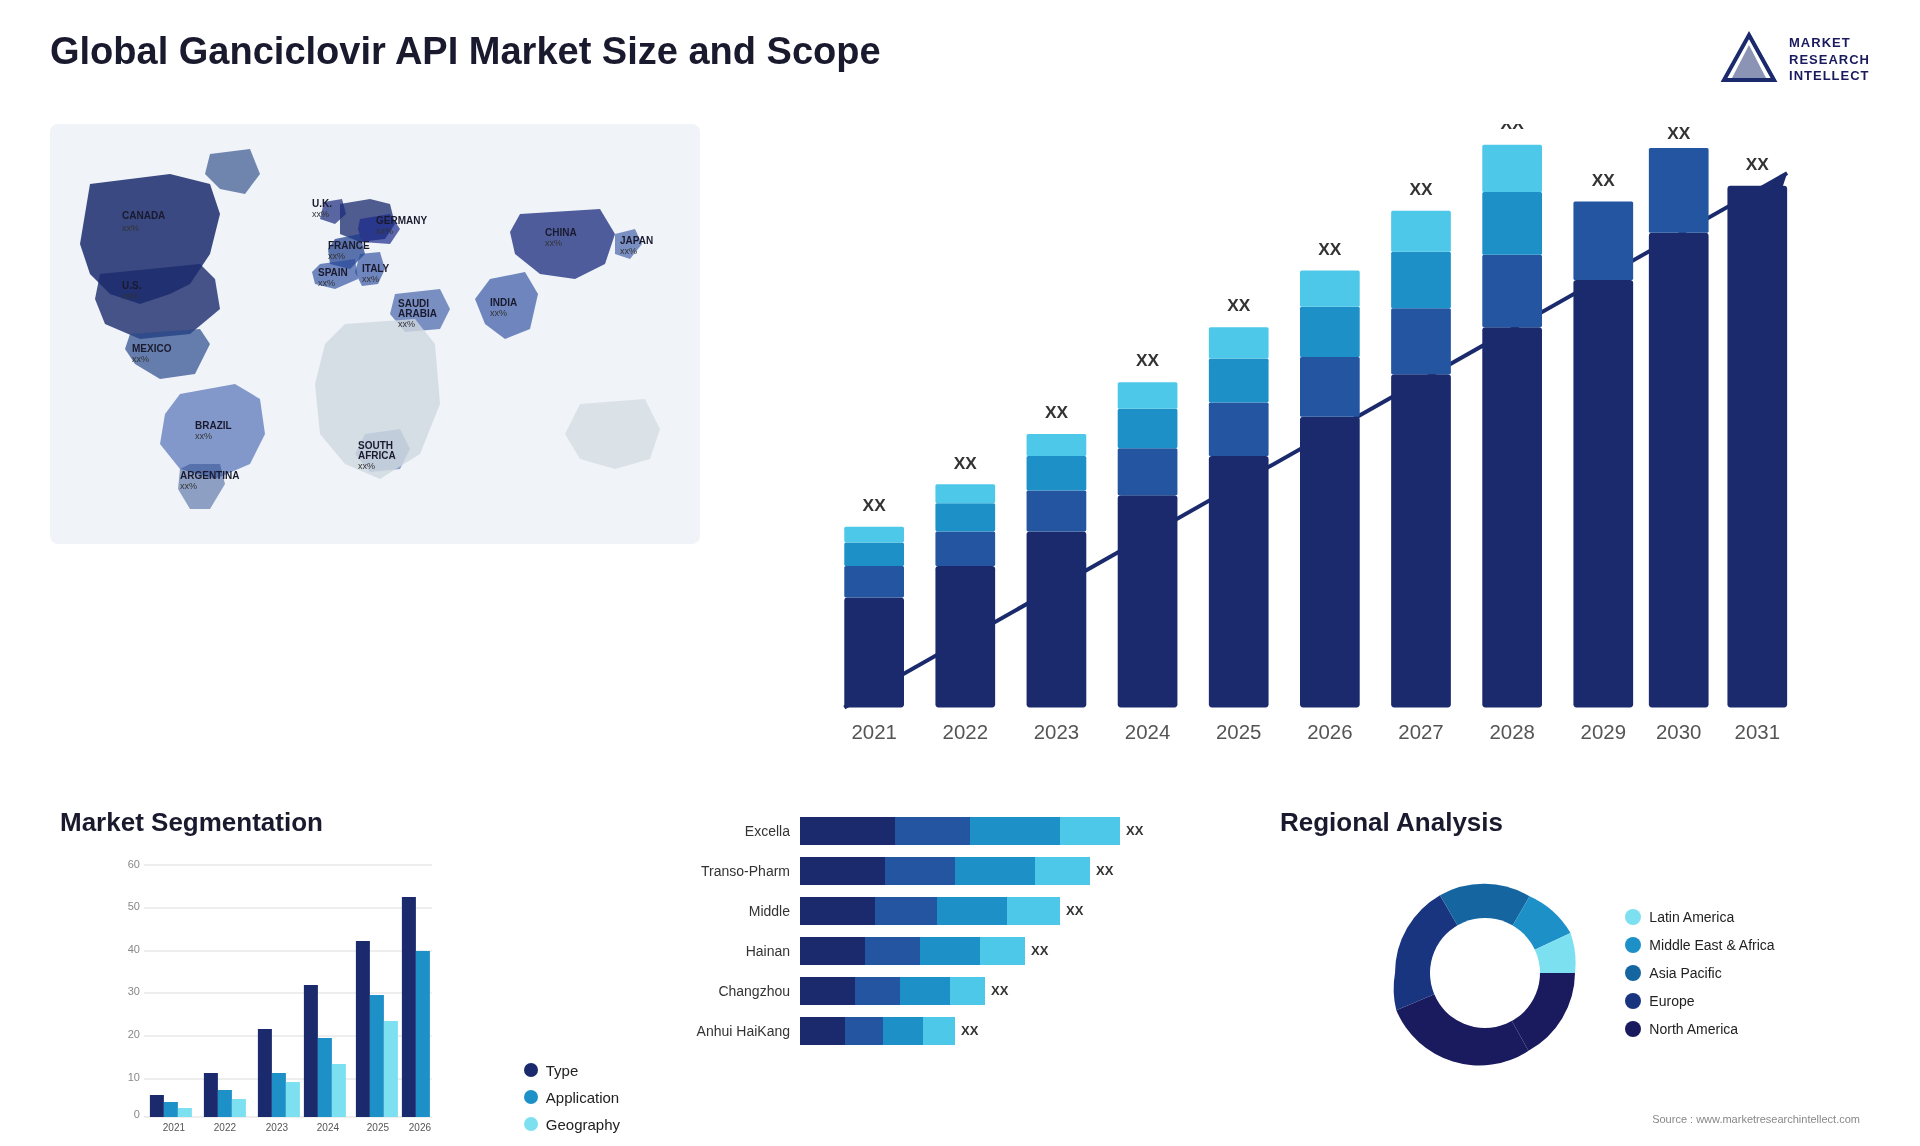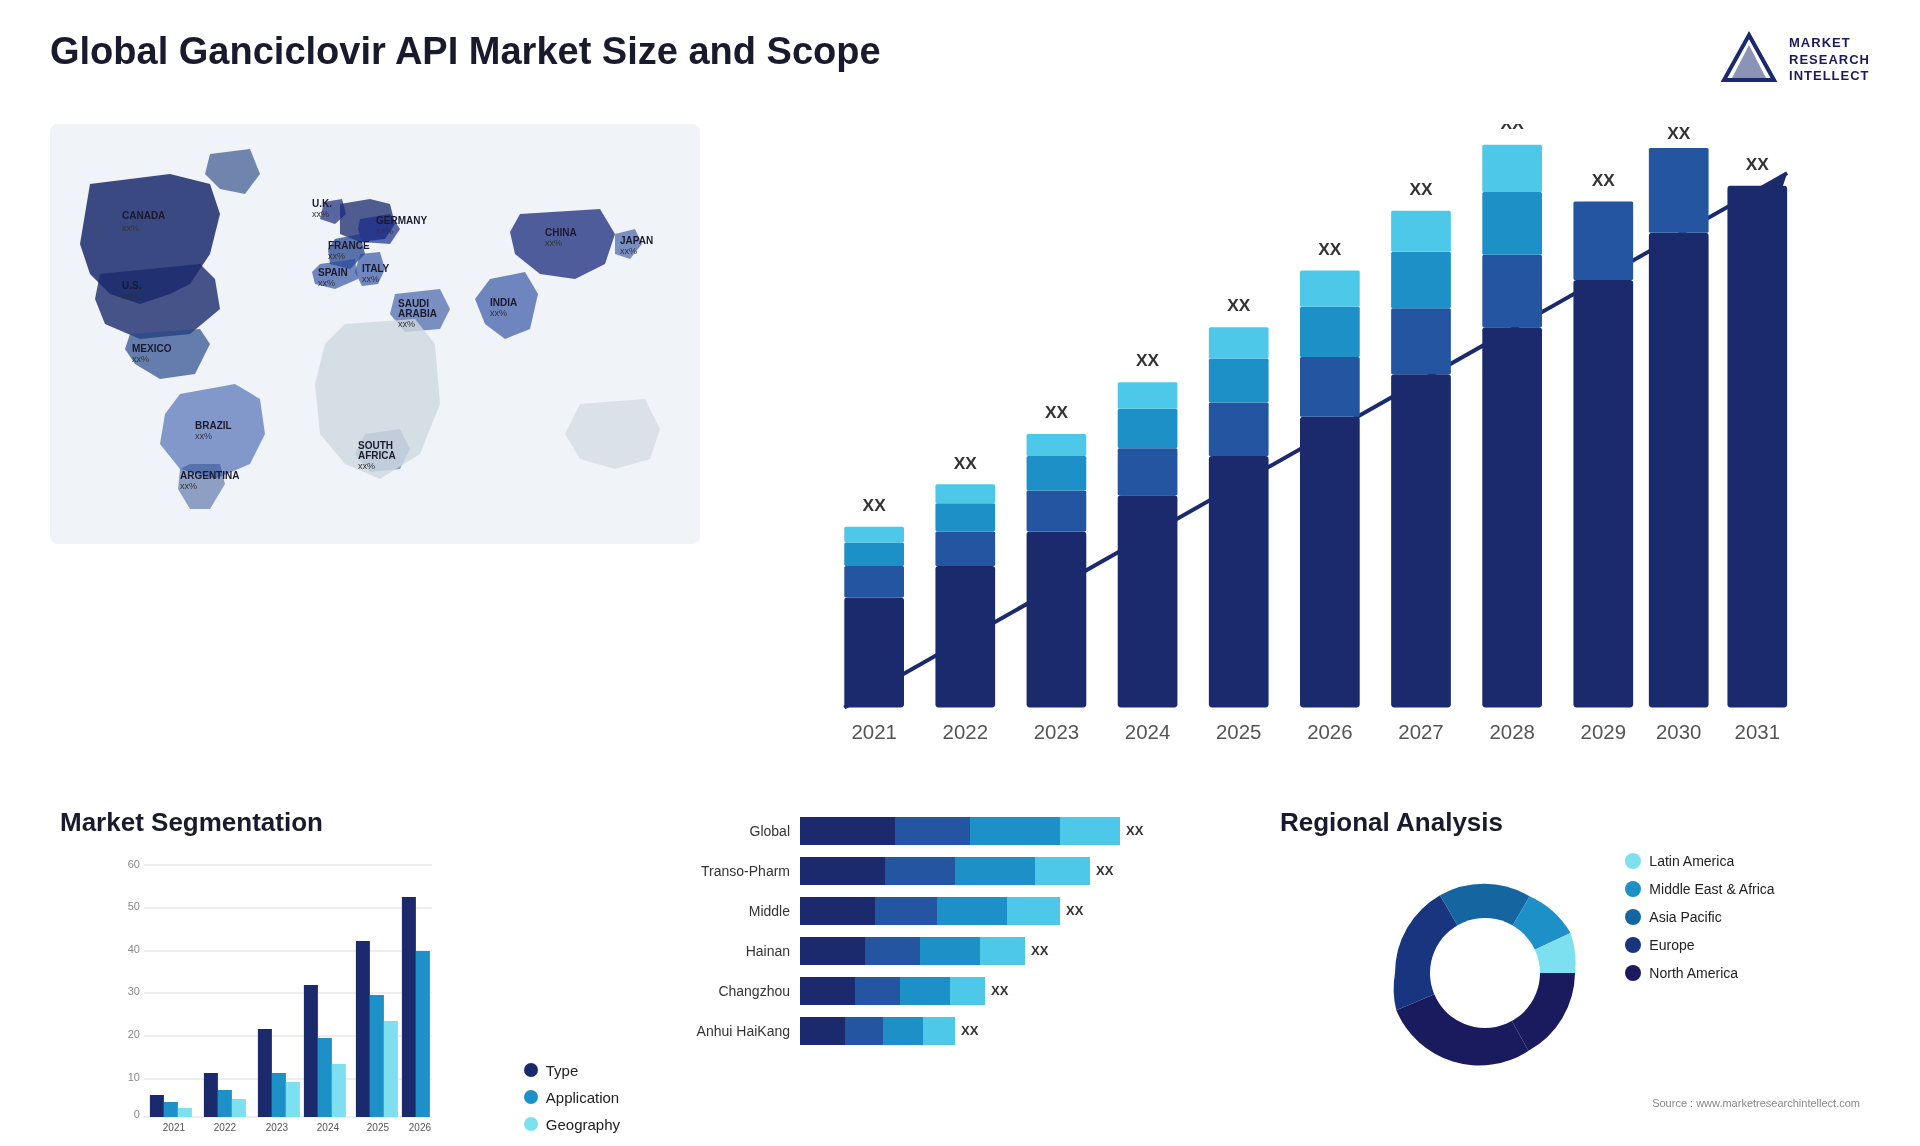--- a/index.html
+++ b/index.html
@@ -168,20 +168,21 @@
       font-weight: 700;
       color: #333;
     }
     
     .regional-section {
       padding: 10px;
     }
     .donut-legend-wrap {
       display: flex;
       gap: 20px;
+      align-items: center;
       justify-content: center;
     }
     .donut-svg {
       width: 240px;
       height: 240px;
       flex-shrink: 0;
     }
     .regional-legend {
       display: flex;
       flex-direction: column;
@@ -196,21 +197,21 @@
     .reg-legend-dot {
       width: 16px;
       height: 16px;
       border-radius: 50%;
       flex-shrink: 0;
     }
     .source-text {
       font-size: 11px;
       color: #888;
       text-align: right;
-      margin-top: 4px;
+      margin-top: 20px;
     }
   </style>
 </head>
 <body>
 
 <div class="header">
   <h1 class="page-title">Global Ganciclovir API Market Size and Scope</h1>
   <div class="logo-area">
     <svg class="logo-icon" viewBox="0 0 60 60">
       <polygon points="30,5 55,50 5,50" fill="none" stroke="#1a2a6c" stroke-width="4"></polygon>
@@ -464,21 +465,21 @@
             <span>Geography</span>
           </div>
         </div>
       </div>
     </div>
 
     <div class="players-section">
       <div class="player-bar-container">
 
         <div class="player-row">
-          <div class="player-name">Global</div>
+          <div class="player-name">Excella</div>
           <div class="player-bar-wrap">
             <div class="player-bar" style="width:320px">
               <div class="player-bar-seg1" style="width:95px"></div>
               <div class="player-bar-seg2" style="width:75px"></div>
               <div class="player-bar-seg3" style="width:90px"></div>
               <div class="player-bar-seg4" style="width:60px"></div>
             </div>
             <span class="player-xx">XX</span>
           </div>
         </div>

